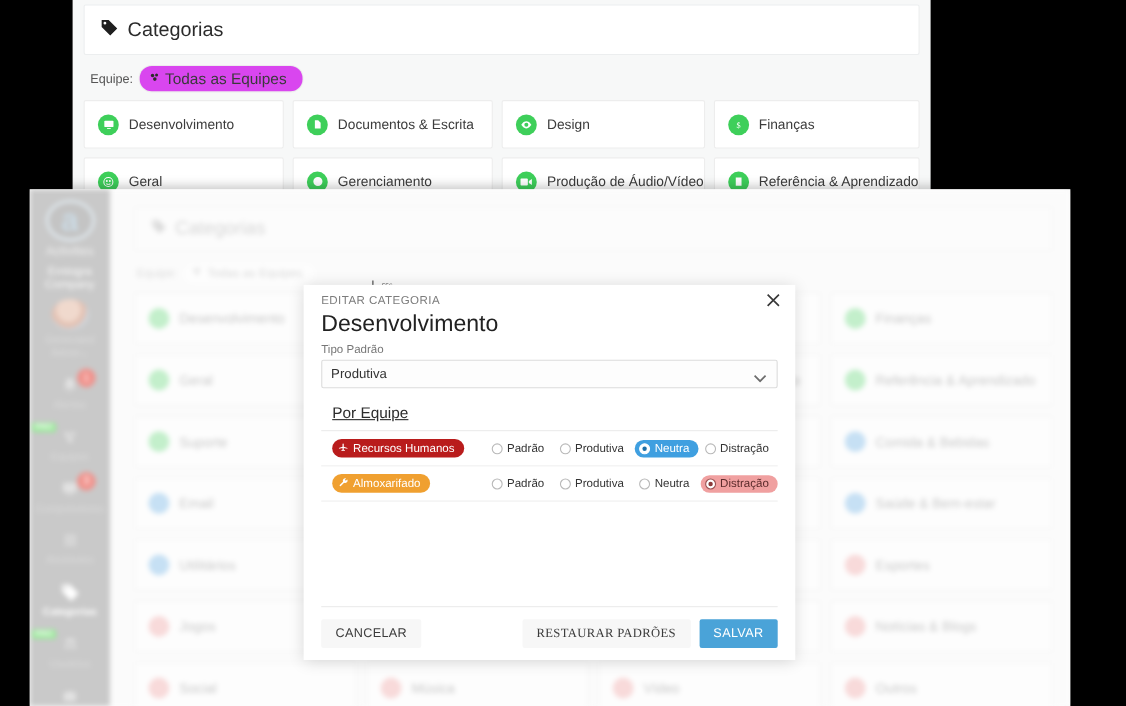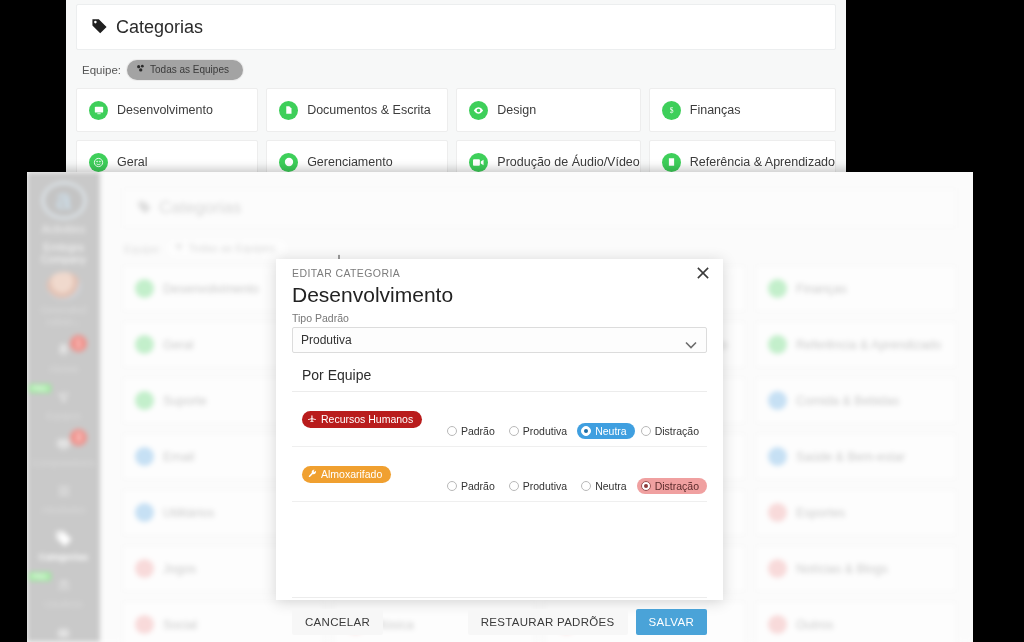--- a/index.html
+++ b/index.html
@@ -20,22 +20,22 @@
     margin: 6px 10px 0 10px; height: 46px; background: #fff;
     border: 1px solid #eceeef; border-radius: 2px;
     display: flex; align-items: center; padding-left: 14px;
   }
   .bw-header .tag-icon { margin-right: 8px; }
   .bw-title { font-size: 18px; color: #2b2b2b; font-weight: 400; }
 
   .bw-filter { display:flex; align-items:center; padding: 10px 0 6px 16px; }
   .bw-filter-label { font-size: 11.5px; color:#555; margin-right: 6px; }
   .bw-filter-pill {
-    background:#a3a3a3; border-radius: 11px; padding: 3px 14px 4px 8px;
-    font-size: 10px; color:#3a3a3a; display:flex; align-items:center; gap:4px;
+    background:#d946ef; border-radius: 11px; padding: 3px 14px 4px 8px;
+    font-size: 14px; color:#3a3a3a; display:flex; align-items:center; gap:4px;
     box-shadow: 0 0 0 1px #ececec;
   }
 
   .bw-grid { display:grid; grid-template-columns: repeat(4, 1fr); gap: 8px; padding: 2px 10px 0 10px; }
   .cat-card {
     background:#fff; border:1px solid #ededed; border-radius:2px;
     height: 44px; display:flex; align-items:center; padding-left: 12px; gap: 9px;
   }
   .cat-card .lbl { font-size: 12.5px; color:#3c3c3c; white-space: nowrap; }
   .cdot {
@@ -143,33 +143,33 @@
     font-size:12px; color:#333; padding-left:8px; border-radius:2px;
     font-family:"Liberation Sans", sans-serif;
     appearance:none; -webkit-appearance:none;
   }
   .m-select-chev {
     position:absolute; right: 26px; top: 8px; pointer-events:none; color:#6d6d6d;
   }
 
   .m-subhead {
     margin: 7px 16px 0 16px; padding: 7px 0 8px 10px;
-    font-size: 14px; color:#2c2c2c; border-bottom:1px solid #ececec;
+    font-size: 14px; color:#2c2c2c; border-bottom:1px solid #ececec;text-decoration:underline;
   }
   .m-row {
     margin: 0 16px; padding: 7px 0 7px 10px;
     display:flex; align-items:center; border-bottom:1px solid #efefef;
   }
   .team-pill {
     height: 17px; border-radius: 9px; padding: 0 9px 0 6px;
     display:inline-flex; align-items:center; gap:4px;
     color:#fff; font-size: 10.5px; white-space:nowrap;
   }
   .team-pill .pico { font-size:8.5px; }
-  .opts { display:flex; align-items:center; margin-left: auto; gap: 2px; margin-top: 24px; }
+  .opts { display:flex; align-items:center; margin-left: auto; gap: 2px; }
   .opt {
     display:flex; align-items:center; gap:4px;
     padding: 2px 8px 2px 4px; border-radius: 10px;
     font-size: 10.5px; color:#333; cursor:pointer;
   }
   .opt .radio {
     width: 10px; height: 10px; border-radius:50%;
     border: 1.3px solid #b9b9b9; background:#fff; flex:0 0 auto;
     display:flex; align-items:center; justify-content:center;
   }
@@ -184,21 +184,21 @@
   .m-spacer { margin: 0 16px; height: 96px; border-bottom: 1px solid #ececec; }
 
   .m-footer { display:flex; align-items:flex-end; padding: 11px 16px 0 16px; gap: 8px; }
   .btn {
     font-size: 11.5px; letter-spacing:.3px; padding: 7px 13px;
     border:none; border-radius:2px; cursor:pointer;
     font-family:"Liberation Sans", sans-serif;
   }
   .btn-plain { background:#f7f7f7; color:#3b3b3b; }
   .btn-primary { background:#4aa3d8; color:#fff; }
-  .push-right { margin-left:auto; }
+  .push-right { margin-left:auto;font-family:Liberation Serif, serif; }
 </style>
 </head>
 <body>
 
 <div id="stage">
 
   <div id="back-window">
 
     <div class="bw-header">
       <span class="tag-icon">

